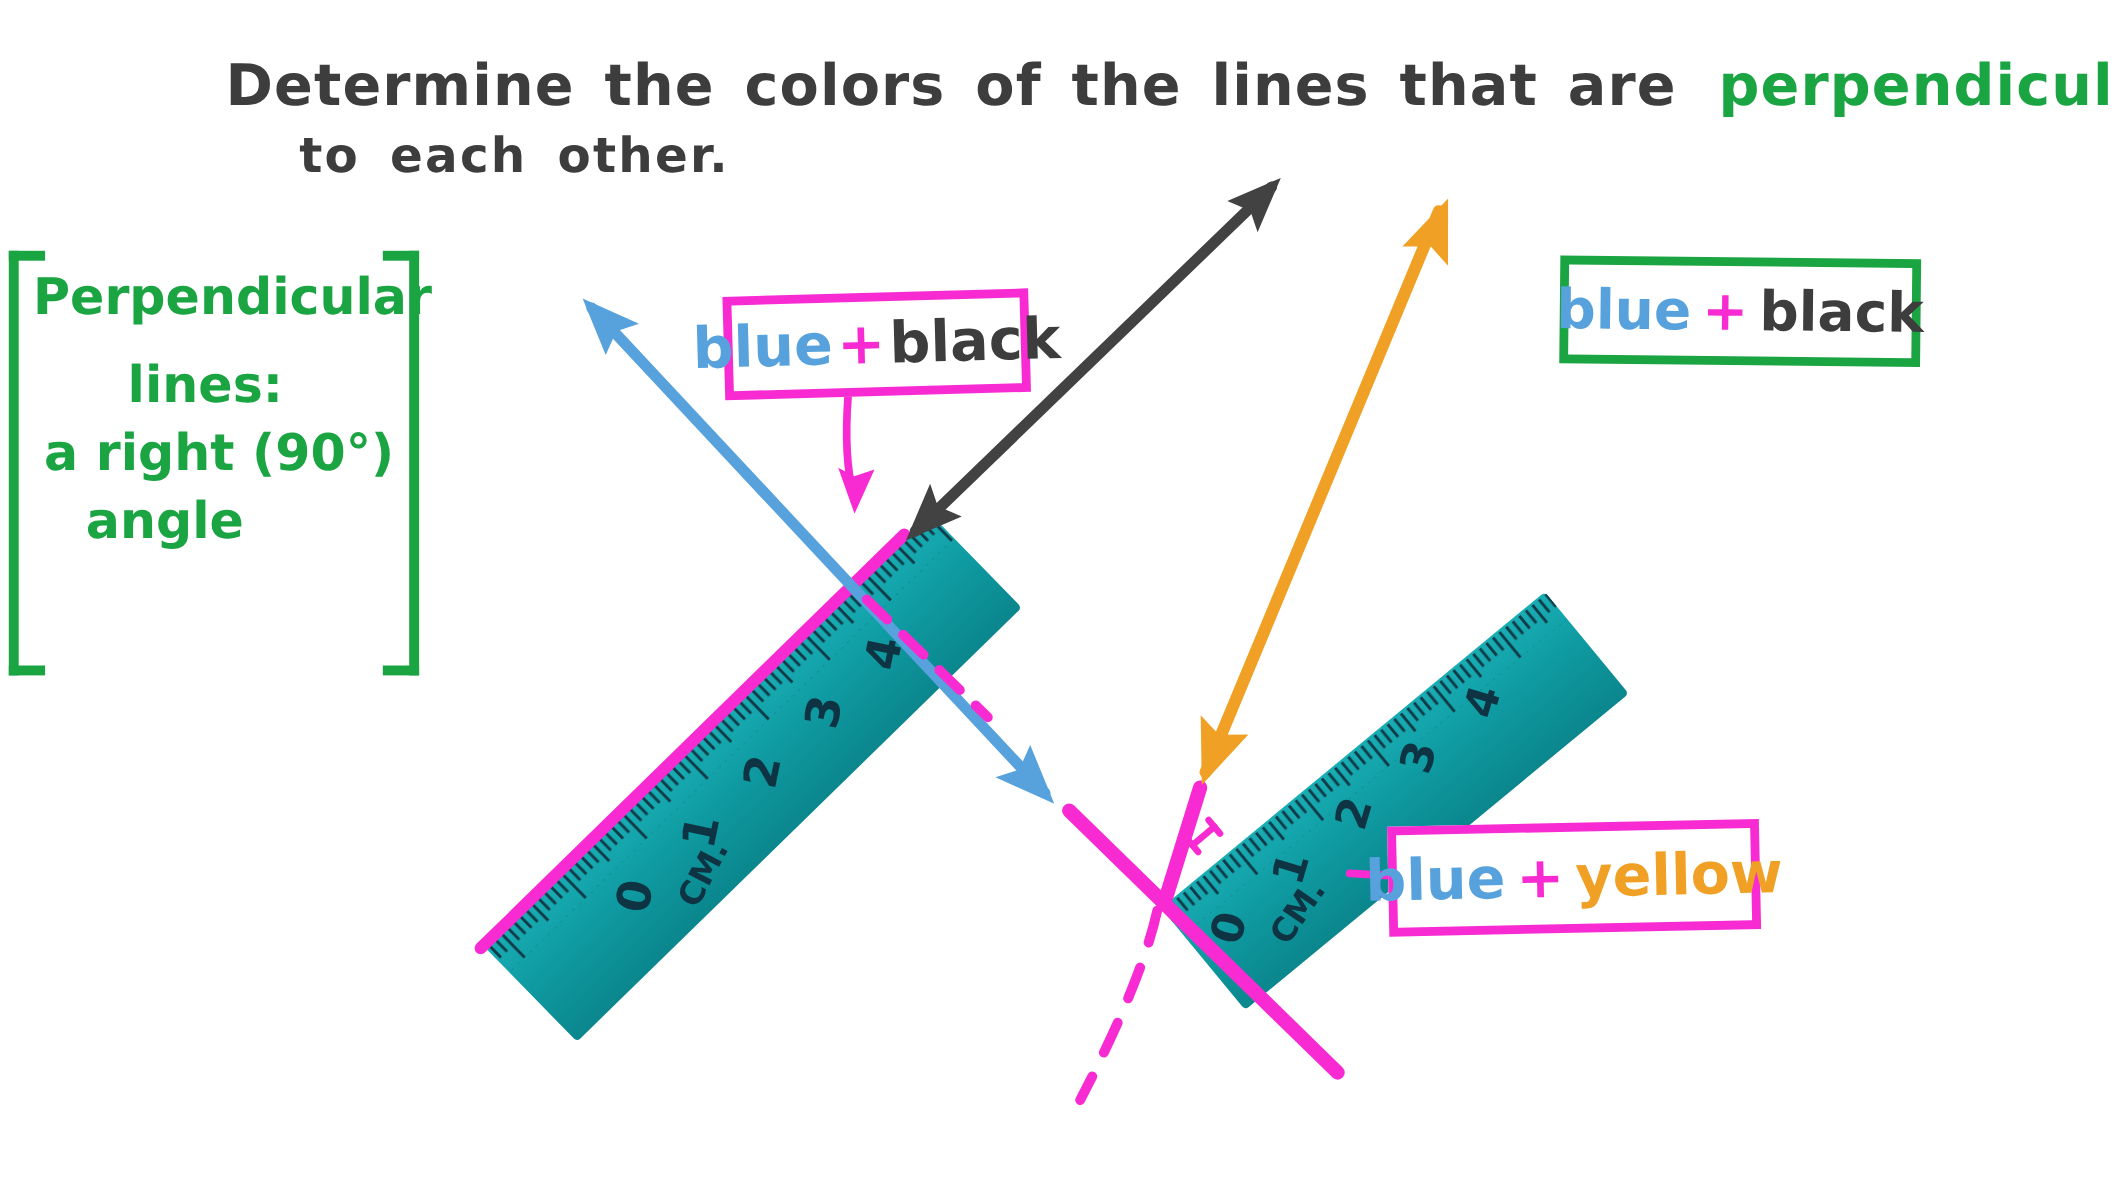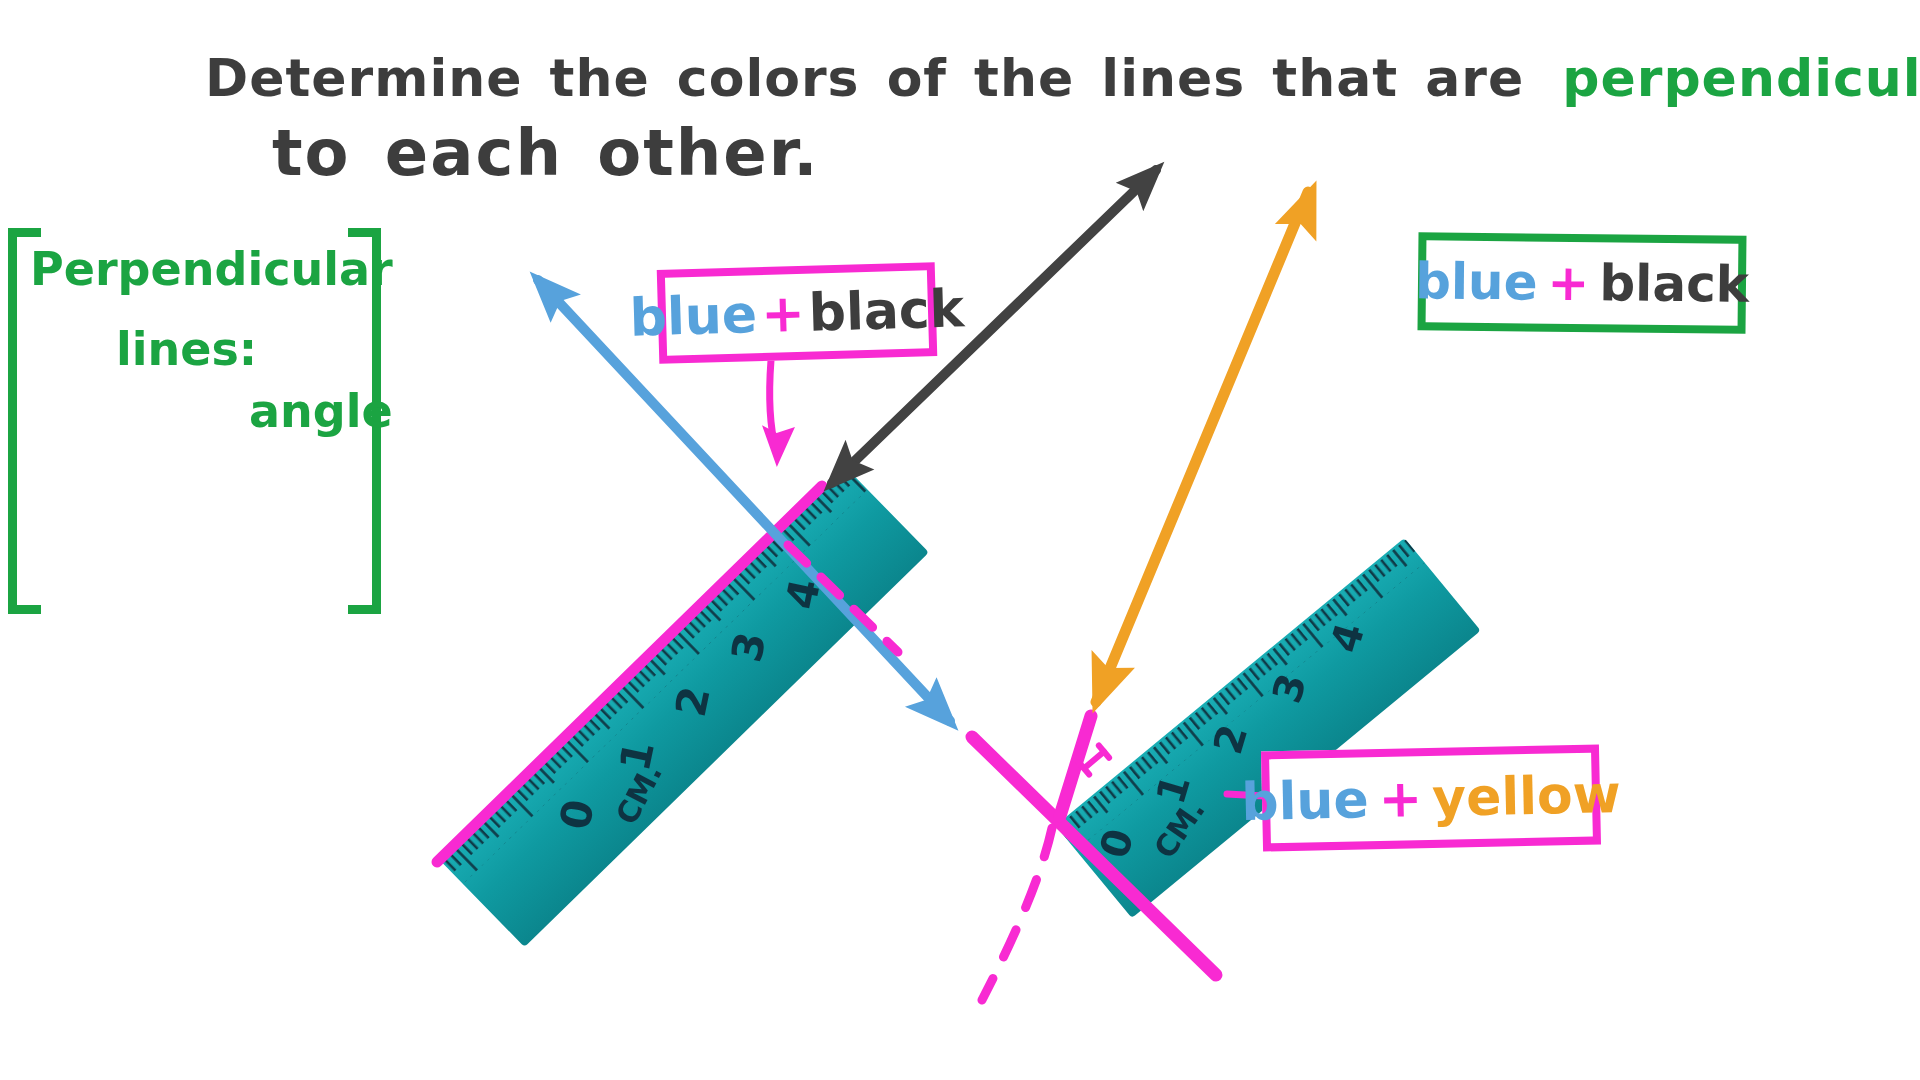--- a/index.html
+++ b/index.html
@@ -5,27 +5,27 @@
   html,body{margin:0;padding:0;background:#ffffff;}
   .stage{
     position:relative;width:1920px;height:1080px;background:#ffffff;overflow:hidden;
     font-family:"DejaVu Sans","Liberation Sans",sans-serif;
   }
   .abs{position:absolute;}
   
   .title-line1{left:205px;top:48px;font-size:52px;font-weight:bold;color:#3d3d3d;
     letter-spacing:1px;word-spacing:8px;white-space:nowrap;}
   .title-hl{color:#1ba442;margin-left:38px;}
-  .title-line2{left:272px;top:116px;font-size:64px;font-weight:bold;color:#3d3d3d;
+  .title-line2{left:272px;top:116px;font-size:44px;font-weight:bold;color:#3d3d3d;
     letter-spacing:2px;word-spacing:10px;white-space:nowrap;}
   
   .note{left:30px;top:238px;color:#1ba442;font-size:46px;font-weight:bold;line-height:62px;white-space:nowrap;}
   .note .ind1{padding-left:86px;margin-top:18px;}
   .note .ind2{padding-left:10px;}
-  .note .ind3{padding-left:48px;text-align:right;}
+  .note .ind3{padding-left:48px;}
   .bracket{width:24px;height:368px;top:228px;}
   .bracket.left{left:8px;border-left:9px solid #1ba442;border-top:9px solid #1ba442;border-bottom:9px solid #1ba442;}
   .bracket.right{left:348px;border-right:9px solid #1ba442;border-top:9px solid #1ba442;border-bottom:9px solid #1ba442;}
   
   .tagbox{display:flex;align-items:center;justify-content:center;white-space:nowrap;
     background:#ffffff;font-weight:bold;}
   .tagbox .w-blue{color:#57a2dc;}
   .tagbox .w-plus{color:#f82ad2;padding:0 10px;}
   .tagbox .w-dark{color:#3d3d3d;}
   .tagbox .w-orange{color:#f0a125;}
@@ -127,20 +127,21 @@
   <div class="abs title-line1">
     <span>Determine the colors of the lines that are</span><span class="title-hl">perpendicular</span>
   </div>
   <div class="abs title-line2">to each other.</div>
 
   <div class="abs bracket left"></div>
   <div class="abs bracket right"></div>
   <div class="abs note">
     <div>Perpendicular</div>
     <div class="ind1">lines:</div>
+    <div class="ind2">a right (90°)</div>
     <div class="ind3">angle</div>
   </div>
 
   <div class="abs tagbox box-candidate">
     <span class="w-blue">blue</span>
     <span class="w-plus" style="padding:0 4px;">+</span>
     <span class="w-dark">black</span>
   </div>
 
   <div class="abs tagbox box-answer">

